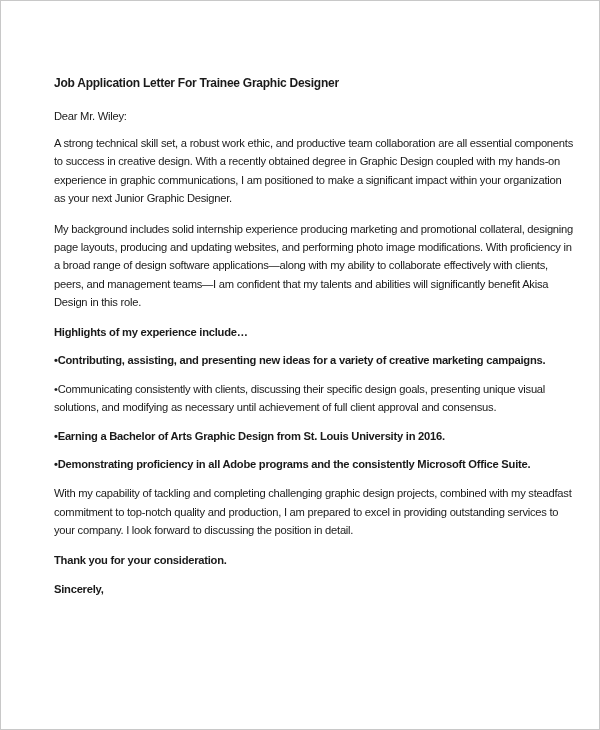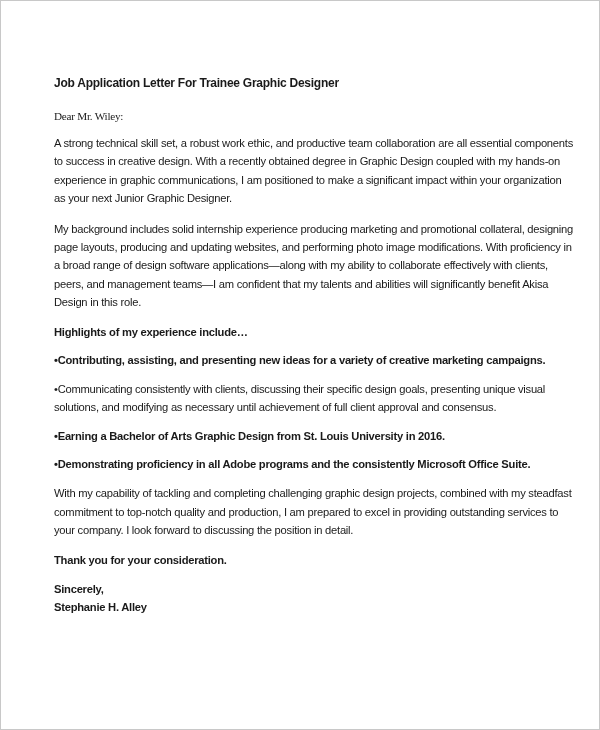--- a/index.html
+++ b/index.html
@@ -38,21 +38,20 @@
       margin: 0 0 17px 0;
       line-height: 16px;
     }
     .para {
       margin: 0 0 12px 0;
       line-height: 18.4px;
     }
     .salutation {
       margin: 0 0 10px 0;
       line-height: 16px;
-      font-family: Liberation Serif, serif;
     }
     .single {
       line-height: 16px;
       margin: 0 0 12px 0;
       font-weight: bold;
     }
     .closing-block {
       line-height: 18px;
       font-weight: bold;
     }
@@ -77,16 +76,15 @@
     <div class="para">•Communicating consistently with clients, discussing their specific design goals, presenting unique visual solutions, and modifying as necessary until achievement of full client approval and consensus.</div>
     <div class="single">•Earning a Bachelor of Arts Graphic Design from St. Louis University in 2016.</div>
     <div class="single">•Demonstrating proficiency in all Adobe programs and the consistently Microsoft Office Suite.</div>
 
     <div class="para">With my capability of tackling and completing challenging graphic design projects, combined with my steadfast commitment to top-notch quality and production, I am prepared to excel in providing outstanding services to your company. I look forward to discussing the position in detail.</div>
 
     <div class="single">Thank you for your consideration.</div>
 
     <div class="closing-block">
       <div>Sincerely,</div>
-      <div>Stephanie H. Alley</div>
     </div>
   </div>
 </div>
 
 </body></html>

